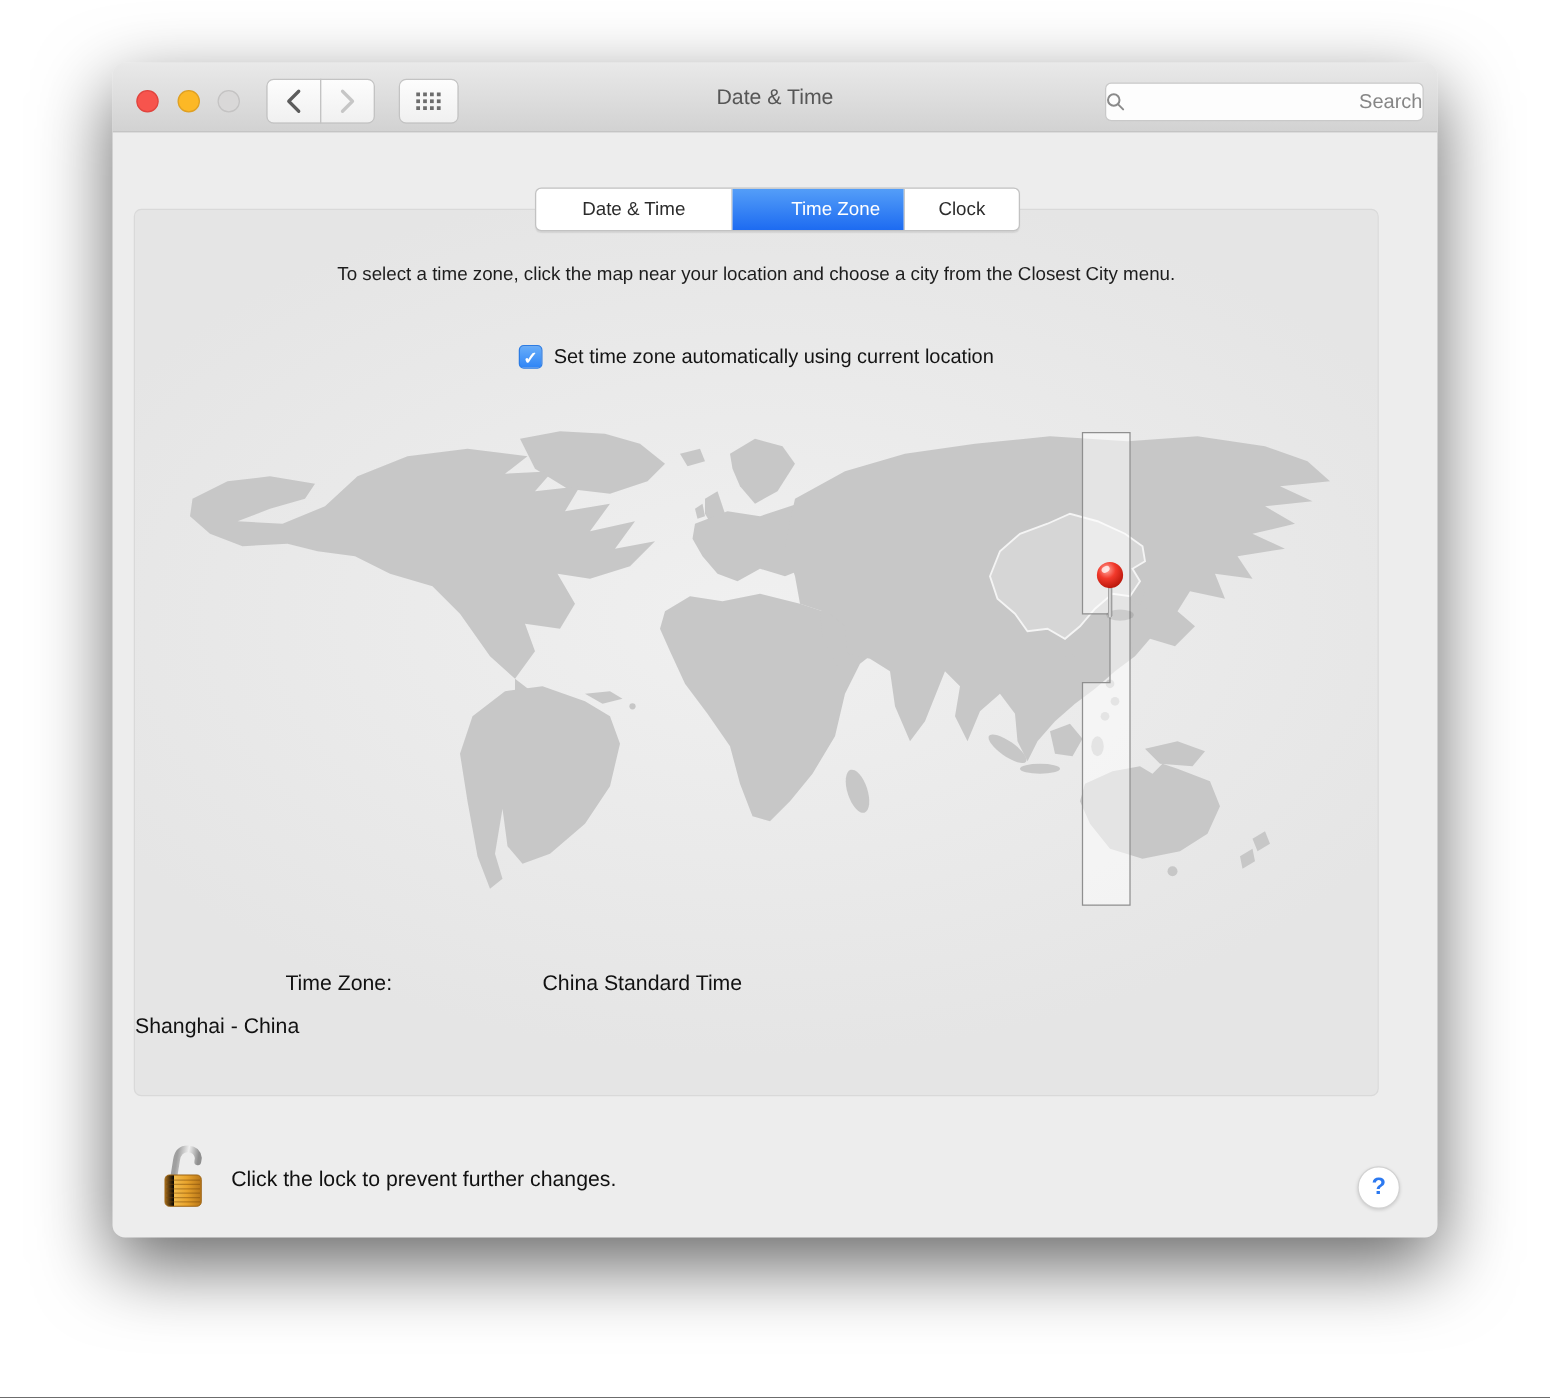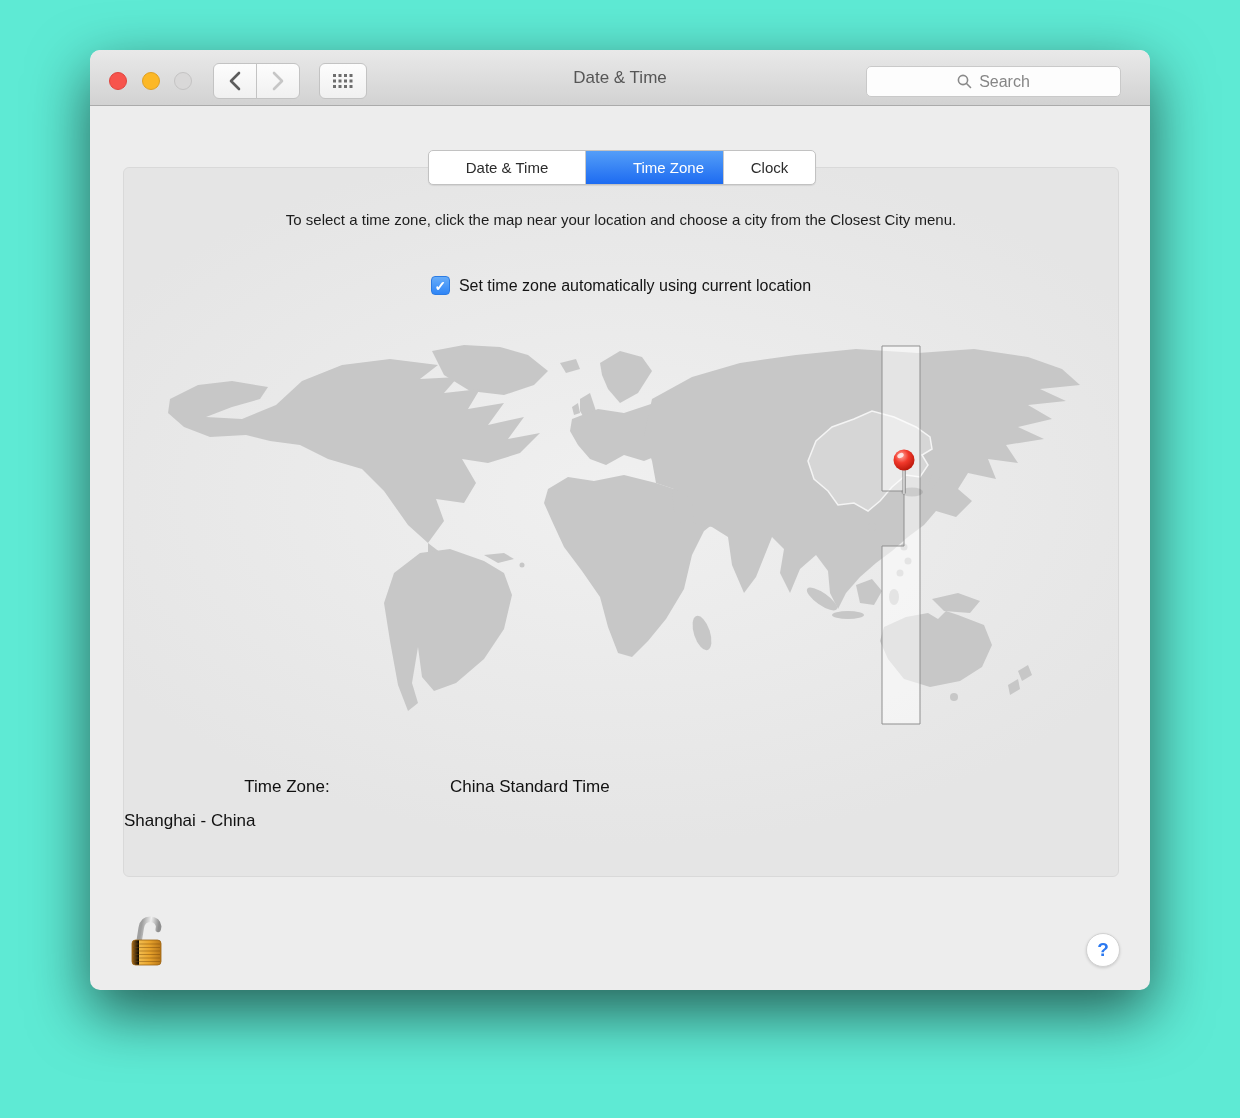--- a/index.html
+++ b/index.html
@@ -1,51 +1,51 @@
 <!DOCTYPE html>
 <html><head>
 <meta charset="utf-8">
 <style>
   html,body{margin:0;padding:0;background:#000;}
-  .stage{position:relative;width:1240px;height:1118px;background:#5eead4;overflow:hidden;
+  .stage{position:relative;width:1240px;height:1118px;background:#ffffff;overflow:hidden;
          font-family:"Liberation Sans",sans-serif;text-decoration:underline;-webkit-font-smoothing:antialiased;}
   .window{position:absolute;left:90px;top:50px;width:1060px;height:940px;background:#ededed;
           border-radius:10px;box-shadow:0 22px 60px rgba(0,0,0,.6);overflow:hidden;}
   
   .titlebar{position:absolute;left:0;top:0;width:100%;height:55px;
             background:linear-gradient(#e9e9e9,#d2d2d2);border-bottom:1px solid #ababab;
             border-radius:10px 10px 0 0;}
   .light{position:absolute;top:22px;width:18px;height:18px;border-radius:50%;box-sizing:border-box;}
   .light.red{left:19px;background:#f7544d;border:1px solid #e0443e;}
   .light.yellow{left:52px;background:#fcb826;border:1px solid #dfa023;}
   .light.gray{left:84px;background:#d9d8d8;border:1px solid #c4c3c3;}
   .tb-btn{position:absolute;top:13px;height:36px;box-sizing:border-box;
           background:linear-gradient(#fdfdfd,#f0f0f0);border:1px solid #c3c3c3;
           display:flex;align-items:center;justify-content:center;}
   .navback{left:123px;width:44px;border-radius:6px 0 0 6px;}
   .navfwd{left:166px;width:44px;border-radius:0 6px 6px 0;}
   .gridbtn{left:229px;width:48px;border-radius:6px;}
   .win-title{position:absolute;left:0;top:0;width:100%;height:55px;display:flex;align-items:center;
              justify-content:center;font-size:17px;font-weight:500;color:#565656;pointer-events:none;}
-  .search{position:absolute;left:776px;top:16px;width:255px;height:31px;box-sizing:border-box;
+  .search{position:absolute;left:794px;top:16px;width:255px;height:31px;box-sizing:border-box;
           background:#fdfdfd;border:1px solid #c9c9c9;border-radius:5px;
-          display:flex;align-items:center;justify-content:center;gap:7px;}
+          display:flex;align-items:center;justify-content:space-between;gap:7px;}
   .search span{font-size:16px;color:#868686;}
   
   .tabs{position:absolute;left:338px;top:100px;height:33px;display:flex;z-index:5;
         background:#fff;border:1px solid #c2c2c2;border-radius:5px;overflow:hidden;
         box-shadow:0 1px 1px rgba(0,0,0,.08);}
   .tab{display:flex;align-items:center;justify-content:center;font-size:15px;font-weight:500;
        color:#2b2b2b;height:33px;box-sizing:border-box;cursor:default;}
   .tab.t1{width:157px;border-right:1px solid #c9c9c9;}
   .tab.t2{width:137px;}
   .tab.t3{width:92px;border-left:1px solid #c9c9c9;}
   .tab.selected{background:linear-gradient(#549ef8,#1d6bf1);color:#fff;border:none;padding-left:28px;}
   
-  .panel{position:absolute;left:33px;top:117px;width:996px;height:710px;box-sizing:border-box;
+  .panel{position:absolute;left:17px;top:117px;width:996px;height:710px;box-sizing:border-box;
          background:radial-gradient(ellipse 75% 62% at 50% 46%,#f0f0f0 0%,#e5e5e5 80%);
          border:1px solid #d9d9d9;border-radius:6px;}
   .instructions{position:absolute;left:0;top:40px;width:100%;text-align:center;
                 font-size:15px;line-height:23px;color:#1d1d1d;}
   .cbrow{position:absolute;left:0;top:108px;width:100%;display:flex;align-items:center;
          justify-content:center;gap:9px;}
   .cbox{width:19px;height:19px;border-radius:4px;background:linear-gradient(#68adf9,#2f85f6);
         border:1px solid #2c7ce4;box-sizing:border-box;display:flex;align-items:center;
         justify-content:center;color:#fff;font-size:14px;font-weight:bold;line-height:1;}
   .cblabel{font-size:16px;color:#141414;}
@@ -237,18 +237,19 @@
         <g stroke="rgba(120,70,8,0.45)" stroke-width="1">
           <line x1="5" y1="32" x2="32" y2="32"></line>
             <line x1="5" y1="35.5" x2="32" y2="35.5"></line>
           <line x1="5" y1="39" x2="32" y2="39"></line>
             <line x1="5" y1="42.5" x2="32" y2="42.5"></line>
           <line x1="5" y1="46" x2="32" y2="46"></line>
             <line x1="5" y1="49.5" x2="32" y2="49.5"></line>
         </g>
       </svg>
     </div>
+    <div class="lockmsg">Click the lock to prevent further changes.</div>
     <div class="helpbtn">
       <span>?</span>
     </div>
 
   </div>
 </div>
 
 </body></html>

